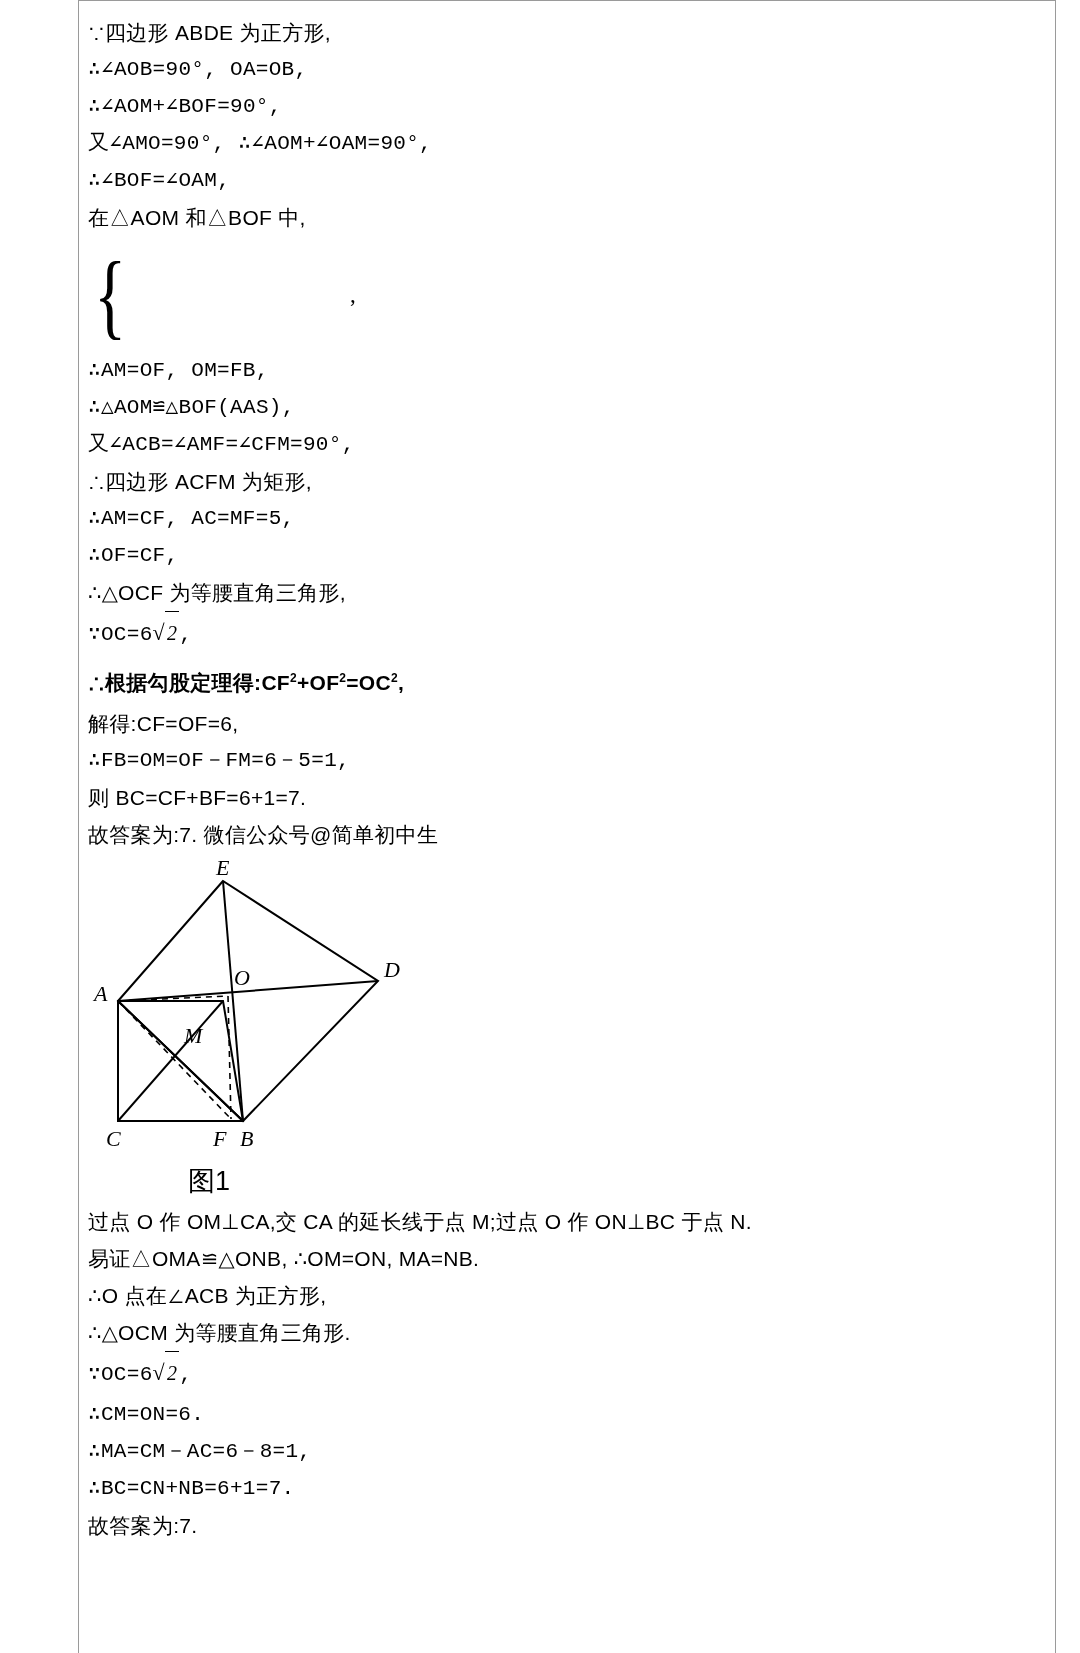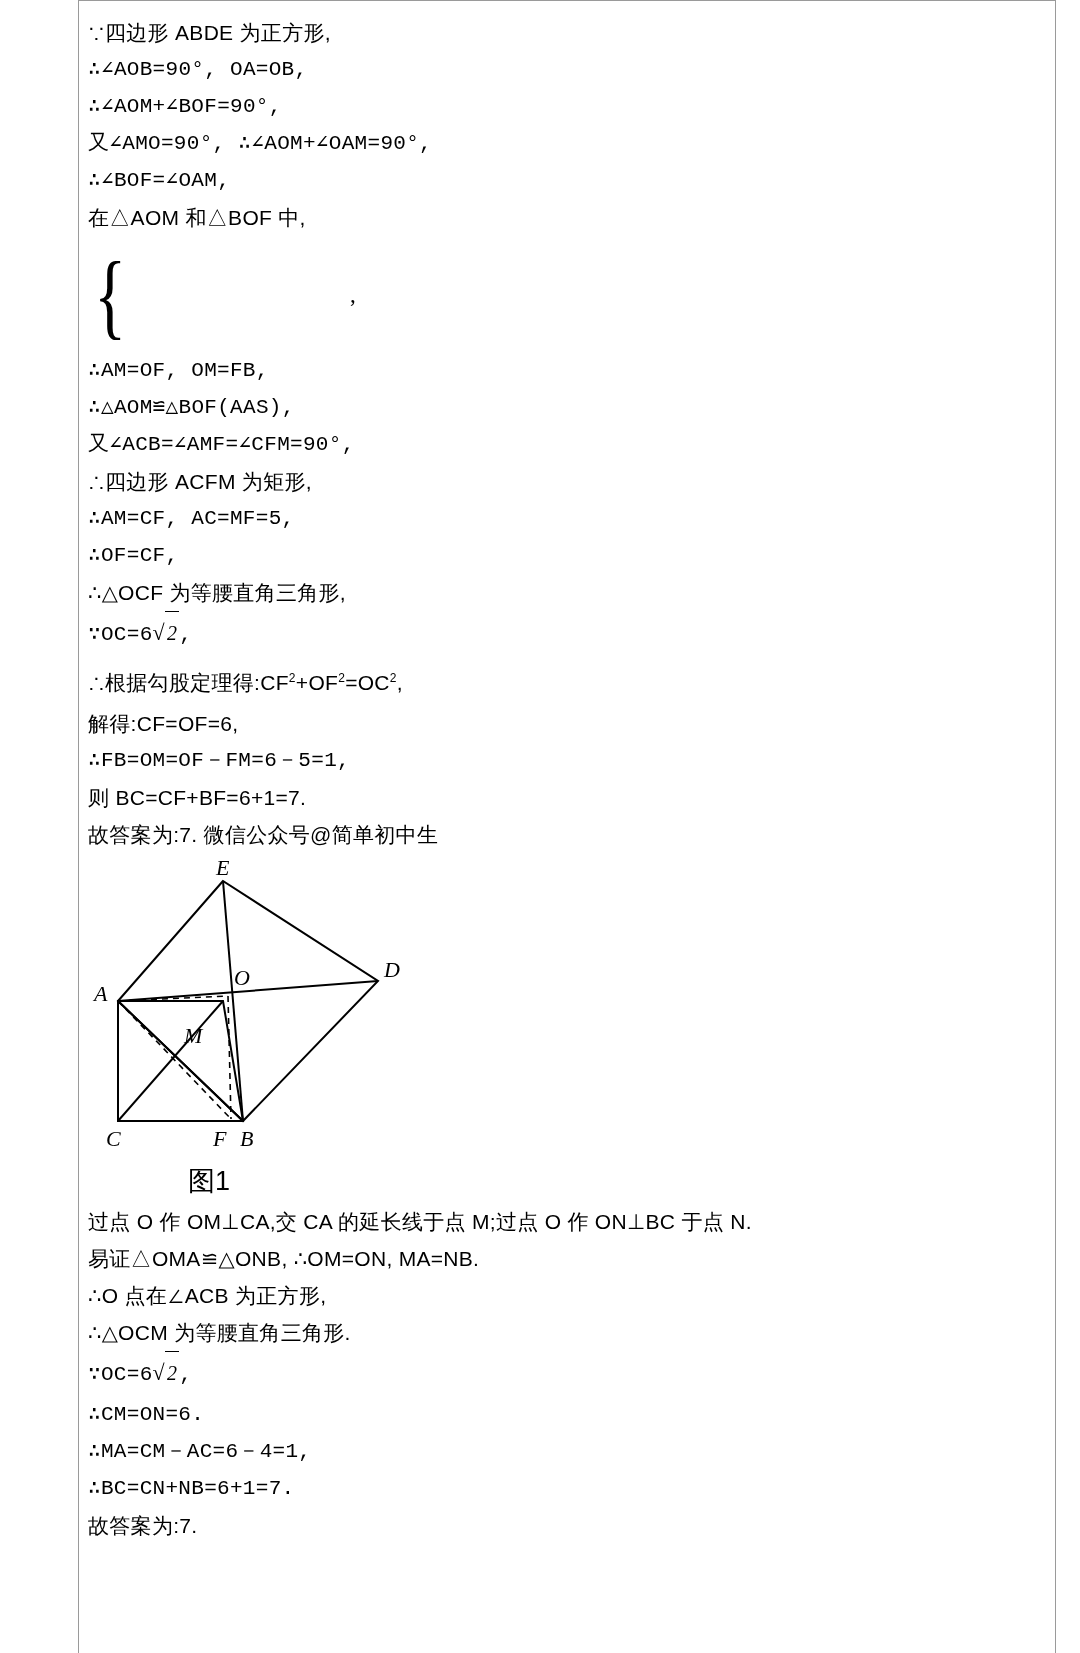--- a/index.html
+++ b/index.html
@@ -154,21 +154,21 @@
     <div class="line">又∠ACB=∠AMF=∠CFM=90°,</div>
     <div class="line cn">∴四边形 ACFM 为矩形,</div>
     <div class="line">∴AM=CF, AC=MF=5,</div>
     <div class="line">∴OF=CF,</div>
     <div class="line cn">∴△OCF 为等腰直角三角形,</div>
 
     <div class="line" style="line-height:42px;">
       <span>∵OC=6</span><span class="sqrt"><span class="rad">√</span><span class="radicand">2</span></span><span>,</span>
     </div>
 
-    <div class="line cn" style="line-height:44px;">
+    <div class="line cn" style="line-height:44px;font-weight:bold;">
       <span>∴根据勾股定理得:CF</span><sup>2</sup><span>+OF</span><sup>2</sup><span>=OC</span><sup>2</sup><span>,</span>
     </div>
 
     <div class="line cn">解得:CF=OF=6,</div>
     <div class="line">∴FB=OM=OF－FM=6－5=1,</div>
     <div class="line cn">则 BC=CF+BF=6+1=7.</div>
     <div class="line cn">故答案为:7. 微信公众号@简单初中生</div>
 
     <div class="fig-wrap">
       <svg width="480" height="300" viewBox="0 0 480 300">
@@ -201,18 +201,18 @@
     <div class="line cn">过点 O 作 OM⊥CA,交 CA 的延长线于点 M;过点 O 作 ON⊥BC 于点 N.</div>
     <div class="line cn">易证△OMA≌△ONB, ∴OM=ON, MA=NB.</div>
     <div class="line cn">∴O 点在∠ACB 为正方形,</div>
     <div class="line cn">∴△OCM 为等腰直角三角形.</div>
 
     <div class="line" style="line-height:42px;">
       <span>∵OC=6</span><span class="sqrt"><span class="rad">√</span><span class="radicand">2</span></span><span>,</span>
     </div>
 
     <div class="line">∴CM=ON=6.</div>
-    <div class="line">∴MA=CM－AC=6－4=1,</div>
+    <div class="line">∴MA=CM－AC=6－8=1,</div>
     <div class="line">∴BC=CN+NB=6+1=7.</div>
     <div class="line cn">故答案为:7.</div>
 
   </div>
 </div>
 
 </body></html>

